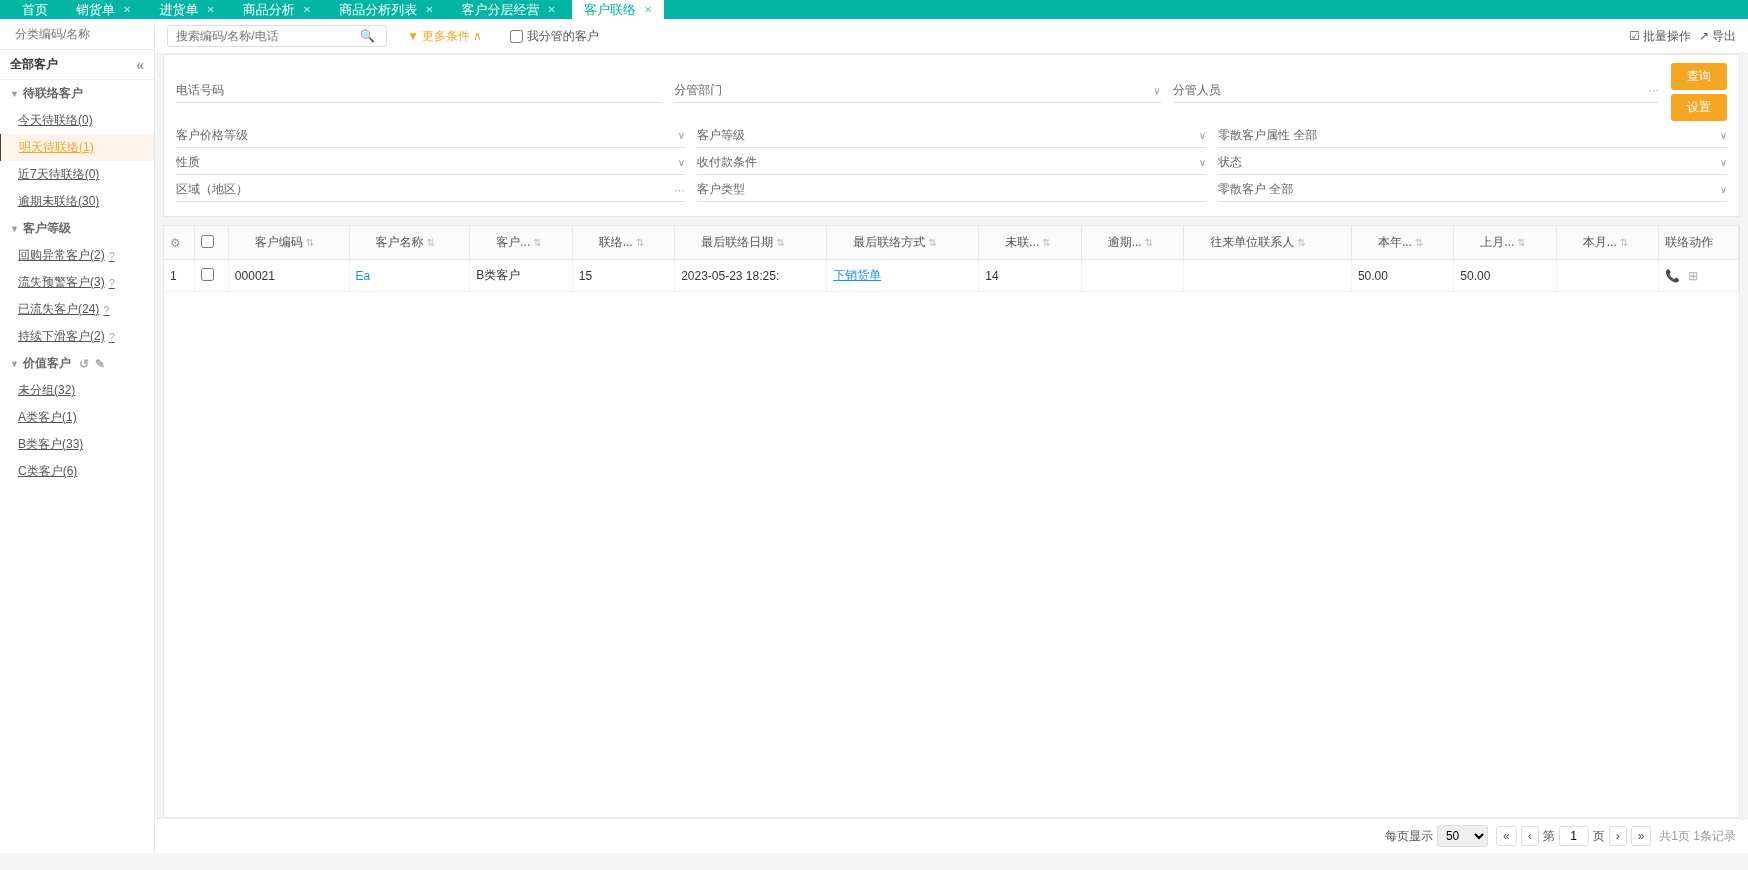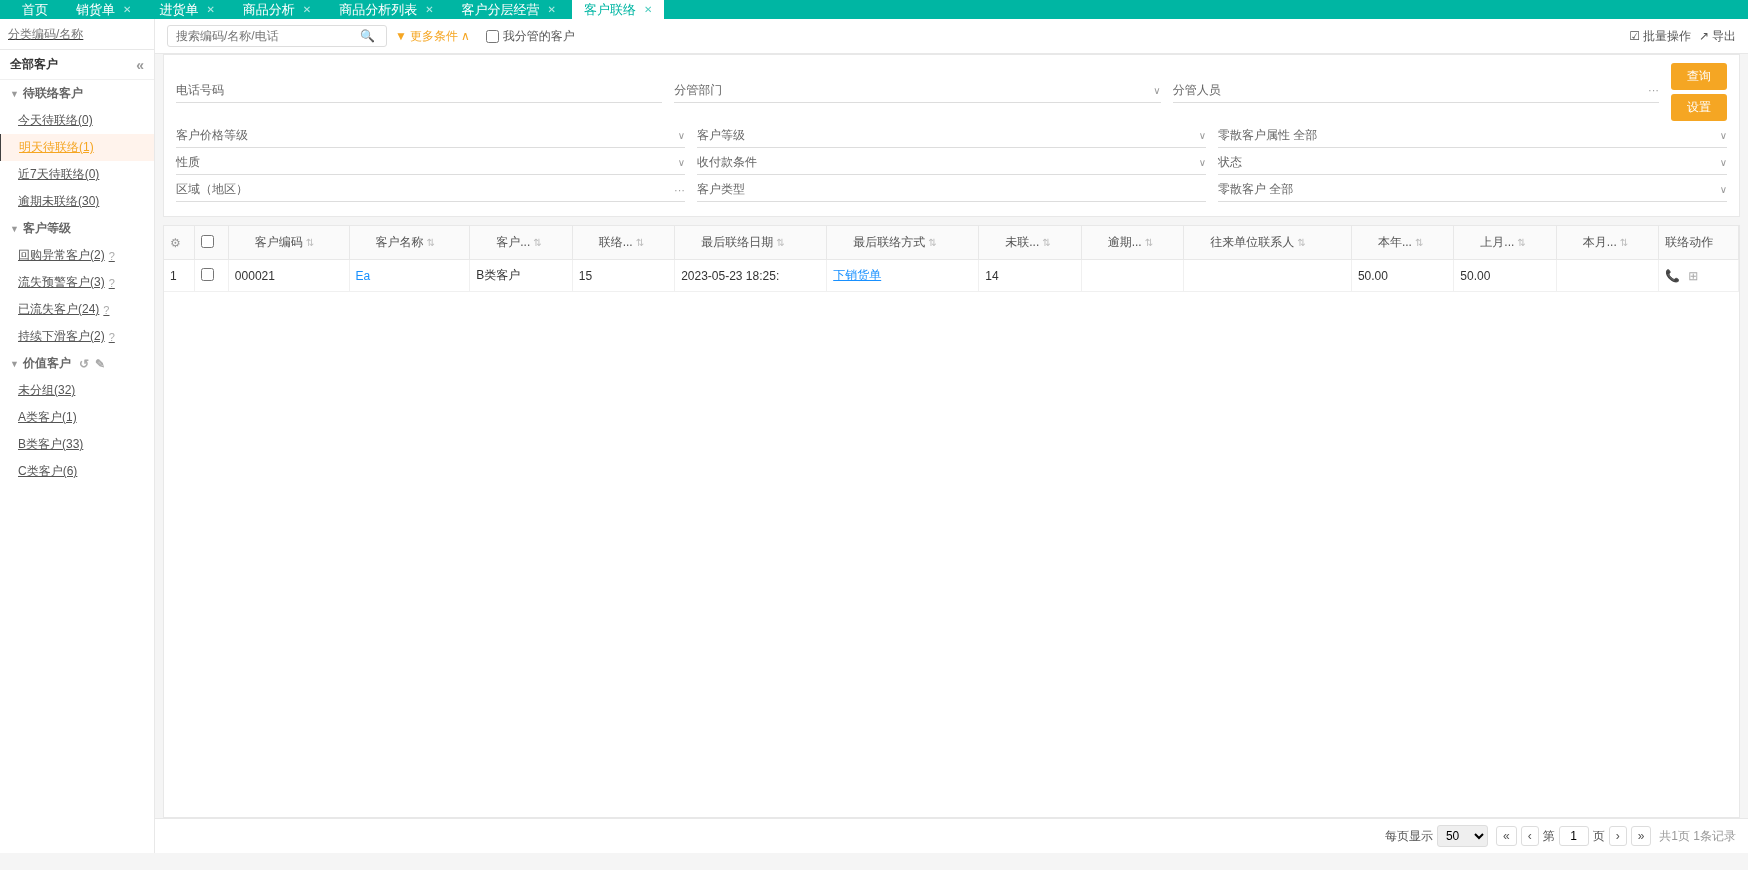--- a/index.html
+++ b/index.html
@@ -38,24 +38,23 @@
     .sidebar {
       width: 155px;
       background: #fff;
       border-right: 1px solid #e8e8e8;
       overflow-y: auto;
       flex-shrink: 0;
     }
     .sidebar-search {
       display: flex;
       align-items: flex-start;
-      padding: 8px 8px;
+      padding: 8px 15px;
       border-bottom: 1px solid #e8e8e8;
       gap: 4px;
-      text-decoration: underline;
     }
     .sidebar-search input {
       flex: 1;
       border: none;
       outline: none;
       font-size: 12px;
       color: #999;
     }
     .sidebar-section-title {
       display: flex;
@@ -106,21 +105,21 @@
       flex-direction: column;
       overflow: hidden;
     }
 
     
     .search-bar {
       background: #fff;
       padding: 6px 12px;
       display: flex;
       align-items: center;
-      gap: 8px;
+      gap: 20px;
       border-bottom: 1px solid #e8e8e8;
     }
     .search-input-wrap {
       display: flex;
       align-items: center;
       border: 1px solid #ddd;
       border-radius: 3px;
       padding: 3px 8px;
       width: 220px;
       gap: 4px;

